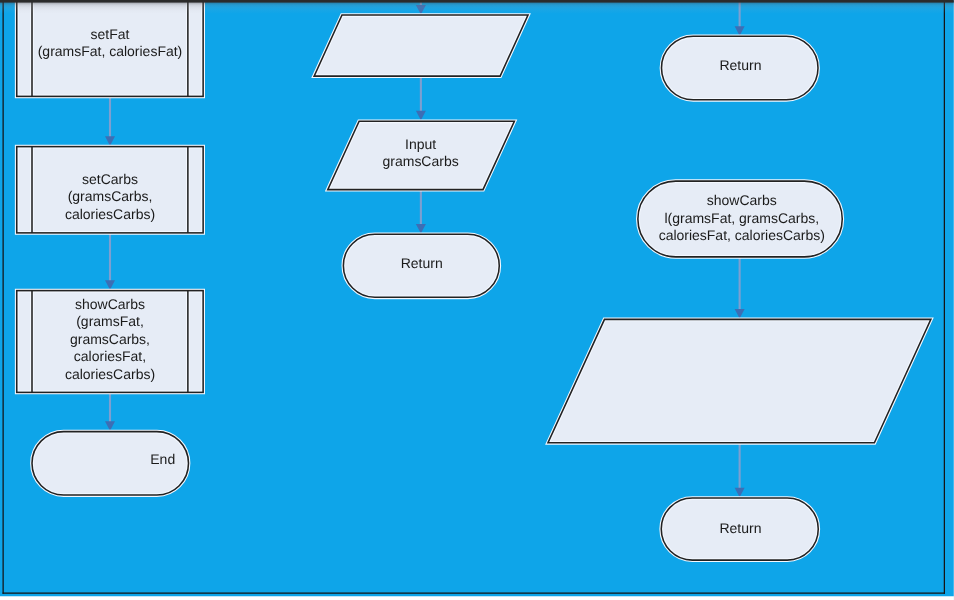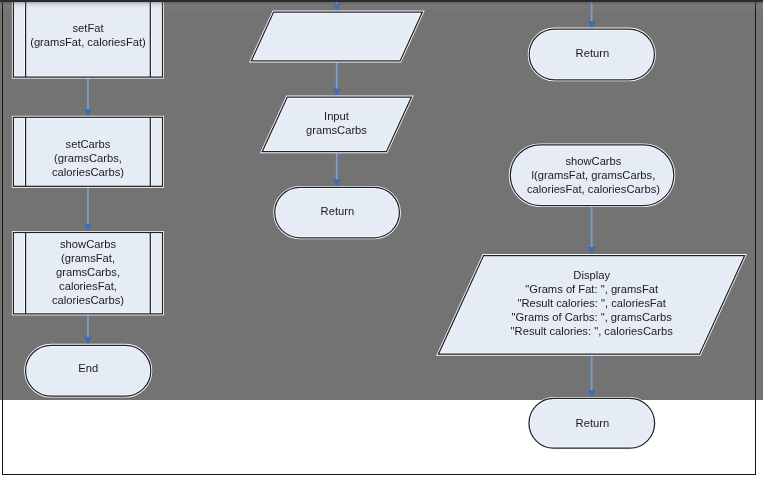--- a/index.html
+++ b/index.html
@@ -1,19 +1,19 @@
 <!DOCTYPE html>
 <html><head>
 <meta charset="utf-8">
 <title>Flowchart</title>
 <style>
   html,body{margin:0;padding:0;background:#ffffff;}
   body{width:763px;height:480px;overflow:hidden;
        font-family:"Liberation Sans", sans-serif;}
-  #canvas{position:relative;width:763px;height:400px;background:#737373;}
+  #canvas{position:relative;width:763px;height:477px;background:#0ea5e9;}
 
   
   #top-edge{position:absolute;left:0;top:0;width:763px;height:1.5px;background:#2b2b2b;z-index:40;}
   #top-fade{position:absolute;left:0;top:1.3px;width:763px;height:9.5px;z-index:39;
             background:linear-gradient(180deg,rgba(45,45,49,0.80) 0%,rgba(80,80,86,0.40) 14%,
                                               rgba(120,120,126,0.22) 30%,rgba(150,150,156,0.13) 50%,
                                               rgba(175,175,181,0.06) 72%,rgba(200,200,206,0) 100%);}
 
   
   #page-rect{position:absolute;left:1.9px;top:-6px;width:753.9px;height:480.5px;
@@ -119,35 +119,30 @@
   <div class="lbl" style="left:13px;top:137px;width:150px;">setCarbs
 (gramsCarbs,
 caloriesCarbs)</div>
 
   <div class="lbl" style="left:13px;top:236.8px;width:150px;">showCarbs
 (gramsFat,
 gramsCarbs,
 caloriesFat,
 caloriesCarbs)</div>
 
-  <div class="lbl" style="left:25.6px;top:361.4px;width:125.2px;">End</div>
+  <div class="lbl" style="left:25.6px;top:361.4px;width:125.2px;padding-left:42px;">End</div>
 
 
   <div class="lbl" style="left:273.7px;top:109.2px;width:125.6px;">Input
 gramsCarbs</div>
 
   <div class="lbl" style="left:275.1px;top:204.1px;width:124.6px;">Return</div>
 
   <div class="lbl" style="left:529.8px;top:46.1px;width:125.2px;">Return</div>
 
   <div class="lbl" style="left:511.7px;top:153.9px;width:163.5px;">showCarbs
 l(gramsFat, gramsCarbs,
 caloriesFat, caloriesCarbs)</div>
 
-  <div class="lbl" style="left:493.7px;top:268.1px;width:196px;">Display
-"Grams of Fat: ", gramsFat
-"Result calories: ", caloriesFat
-"Grams of Carbs: ", gramsCarbs
-"Result calories: ", caloriesCarbs</div>
 
   <div class="lbl" style="left:529.6px;top:415.7px;width:125.6px;">Return</div>
 
 </div>
 
 </body></html>

